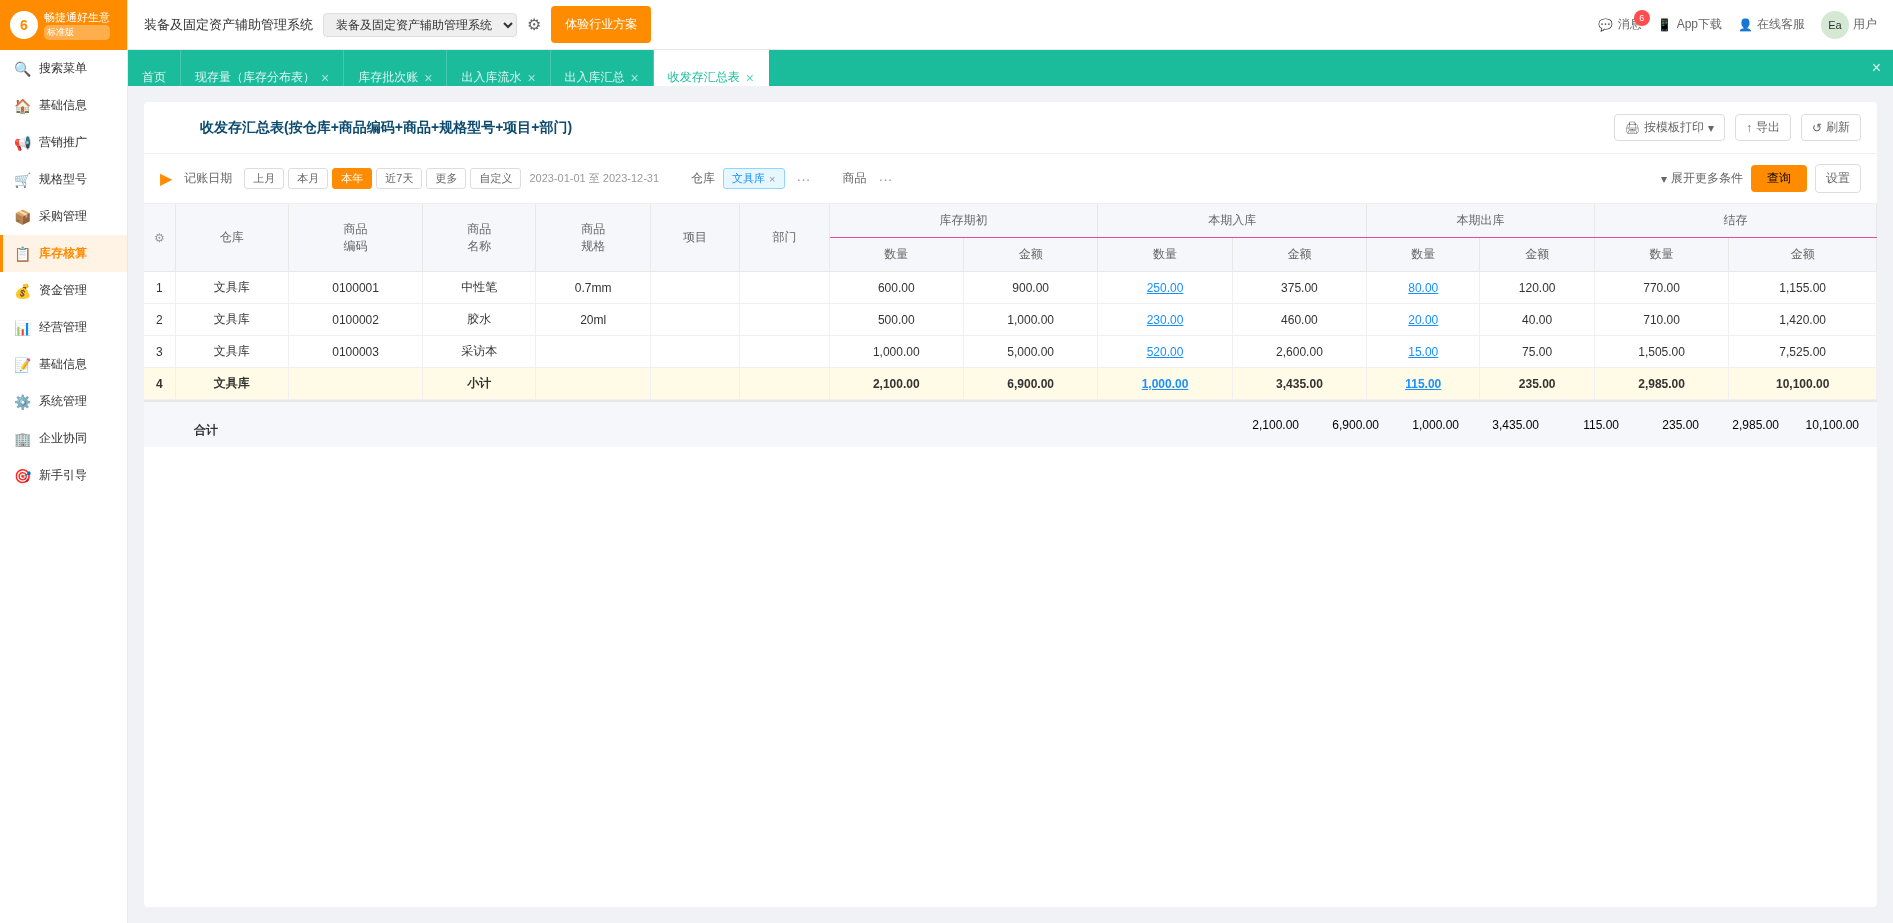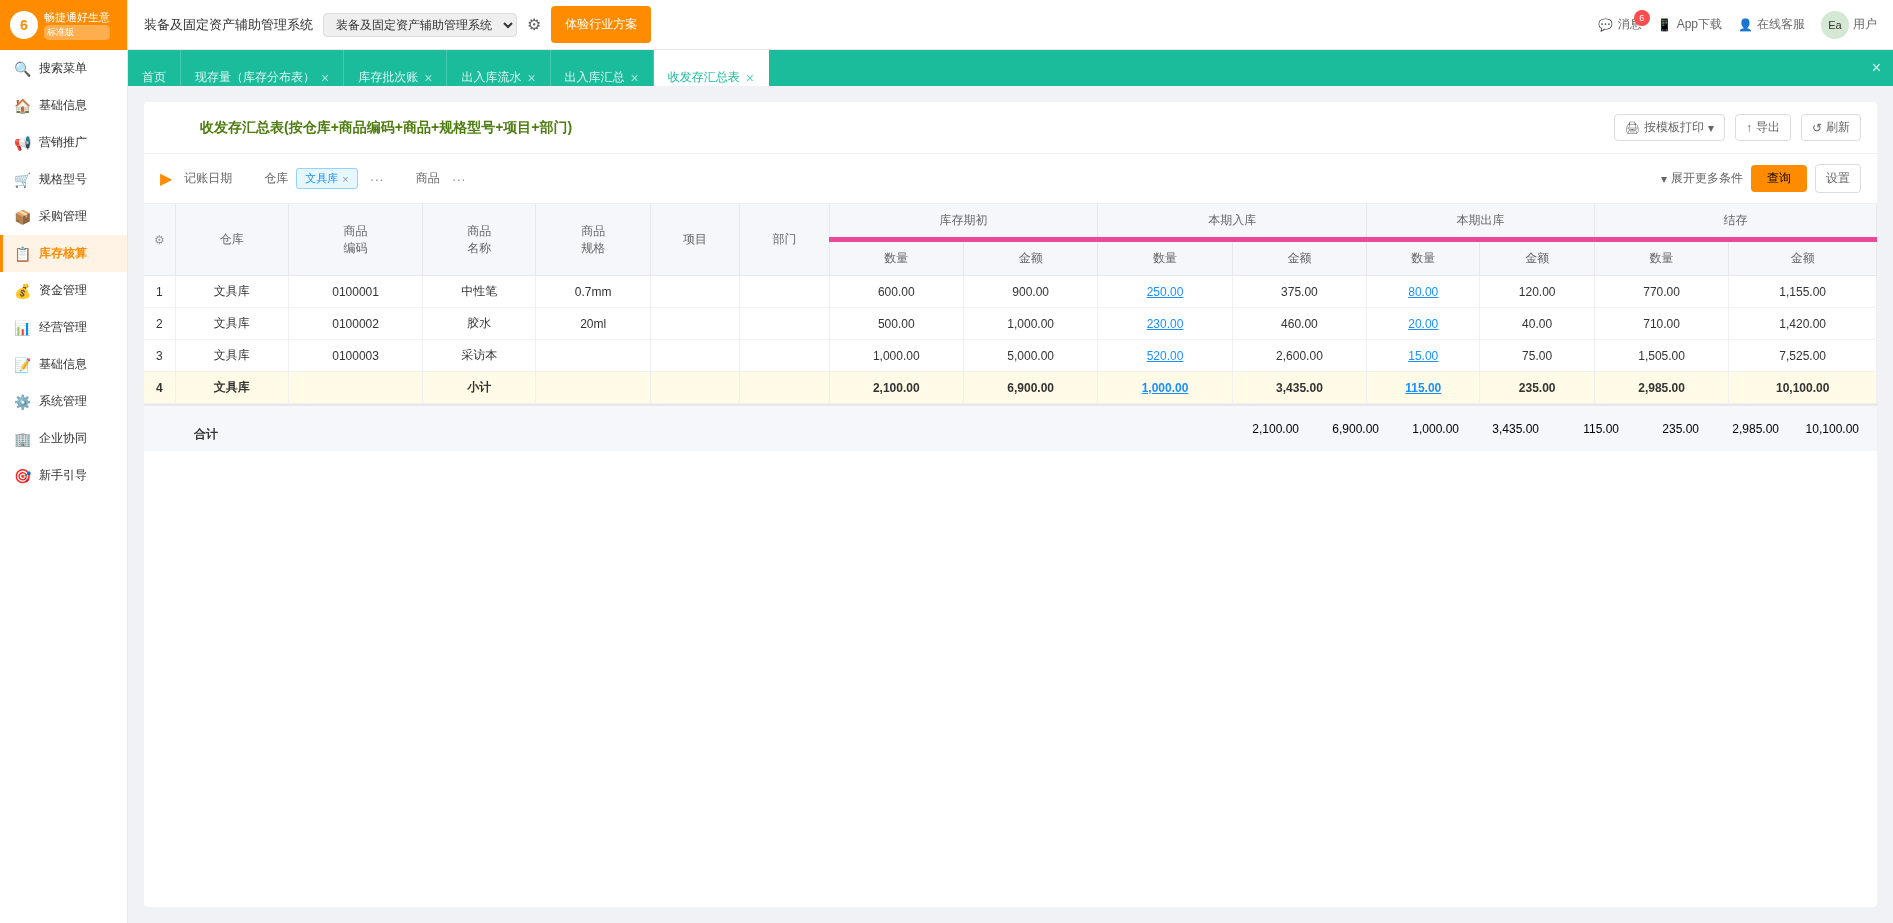--- a/index.html
+++ b/index.html
@@ -36,21 +36,21 @@
     .tab { display: flex; align-items: flex-end; gap: 6px; padding: 0 14px; height: 36px; color: rgba(255,255,255,0.85); font-size: 12px; cursor: pointer; white-space: nowrap; border-right: 1px solid rgba(255,255,255,0.2); }
     .tab.active { background: #fff; color: #1abc9c; border-bottom: none; }
     .tab-close { font-size: 14px; color: inherit; opacity: 0.7; }
     .tabs-close-all { margin-left: auto; padding: 0 12px; color: rgba(255,255,255,0.85); font-size: 16px; cursor: pointer; }
 
     
     .content { flex: 1; overflow: auto; padding: 16px; display: flex; flex-direction: column; gap: 0; }
 
     
     .page-header { background: #fff; padding: 12px 16px; border-radius: 4px 4px 0 0; display: flex; align-items: center; justify-content: space-between; border-bottom: 1px solid #f0f0f0; }
-    .page-title { font-size: 14px; color: #4d7c0f; font-weight: bold; padding-left: 40px; }
+    .page-title { font-size: 14px; color: #0c4a6e; font-weight: bold; padding-left: 40px; }
     .page-actions { display: flex; align-items: center; gap: 10px; }
     .page-action-btn { display: flex; align-items: center; gap: 4px; color: #666; font-size: 12px; cursor: pointer; border: 1px solid #ddd; border-radius: 4px; padding: 4px 10px; background: #fff; }
 
     
     .filter-bar { background: #fff; padding: 10px 16px; display: flex; align-items: center; gap: 12px; border-bottom: 1px solid #f0f0f0; flex-wrap: wrap; }
     .filter-arrow { color: #ff8c00; font-size: 16px; cursor: pointer; }
     .filter-label { color: #666; font-size: 12px; }
     .filter-date-group { display: flex; align-items: center; gap: 4px; }
     .filter-date-btn { padding: 2px 8px; border: 1px solid #ddd; border-radius: 3px; font-size: 11px; cursor: pointer; color: #666; background: #fff; }
     .filter-date-btn.active { background: #ff8c00; color: #fff; border-color: #ff8c00; }
@@ -68,21 +68,21 @@
 
     
     .table-container { background: #fff; flex: 1; border-radius: 0 0 4px 4px; overflow: auto; }
     table { width: 100%; border-collapse: collapse; font-size: 12px; }
     table thead tr { background: #f5f7fa; }
     table th { padding: 8px 10px; color: #666; font-weight: normal; text-align: center; border-bottom: 1px solid #e8e8e8; border-right: 1px solid #e8e8e8; white-space: nowrap; }
     table td { padding: 7px 10px; color: #333; text-align: center; border-bottom: 1px solid #f0f0f0; border-right: 1px solid #f0f0f0; white-space: nowrap; }
     table tbody tr.subtotal { background: #fffbe6; font-weight: bold; }
     table tbody tr.subtotal td { color: #333; }
     .link-text { color: #1890ff; text-decoration: underline; cursor: pointer; }
-    .th-group { text-align: center; border-bottom: 5px solid #ec4899; }
+    .th-group { text-align: center; border-bottom: 1px solid #ec4899; }
     .gear-icon-th { color: #999; cursor: pointer; }
 
     
     .table-footer { background: #f5f7fa; border-top: 2px solid #e8e8e8; display: flex; align-items: center; padding: 8px 10px; }
 
     .th-settings { width: 30px; }
   </style>
 </head>
 <body>
 
@@ -222,20 +222,29 @@
         <button class="page-action-btn">
           <span>↺</span>
           <span>刷新</span>
         </button>
       </div>
     </div>
 
     <div class="filter-bar">
       <span class="filter-arrow">▶</span>
       <span class="filter-label">记账日期</span>
+      <div class="filter-date-group">
+        <button class="filter-date-btn">上月</button>
+        <button class="filter-date-btn">本月</button>
+        <button class="filter-date-btn active">本年</button>
+        <button class="filter-date-btn">近7天</button>
+        <button class="filter-date-btn">更多</button>
+        <button class="filter-date-btn">自定义</button>
+        <span class="filter-date-range">2023-01-01 至 2023-12-31</span>
+      </div>
       <div class="filter-warehouse">
         <span class="filter-warehouse-label">仓库</span>
         <div class="filter-tag">
           <span>文具库</span>
           <span class="filter-tag-close">×</span>
         </div>
         <span class="filter-ellipsis">···</span>
       </div>
       <div class="filter-product-group">
         <span class="filter-label">商品</span>

